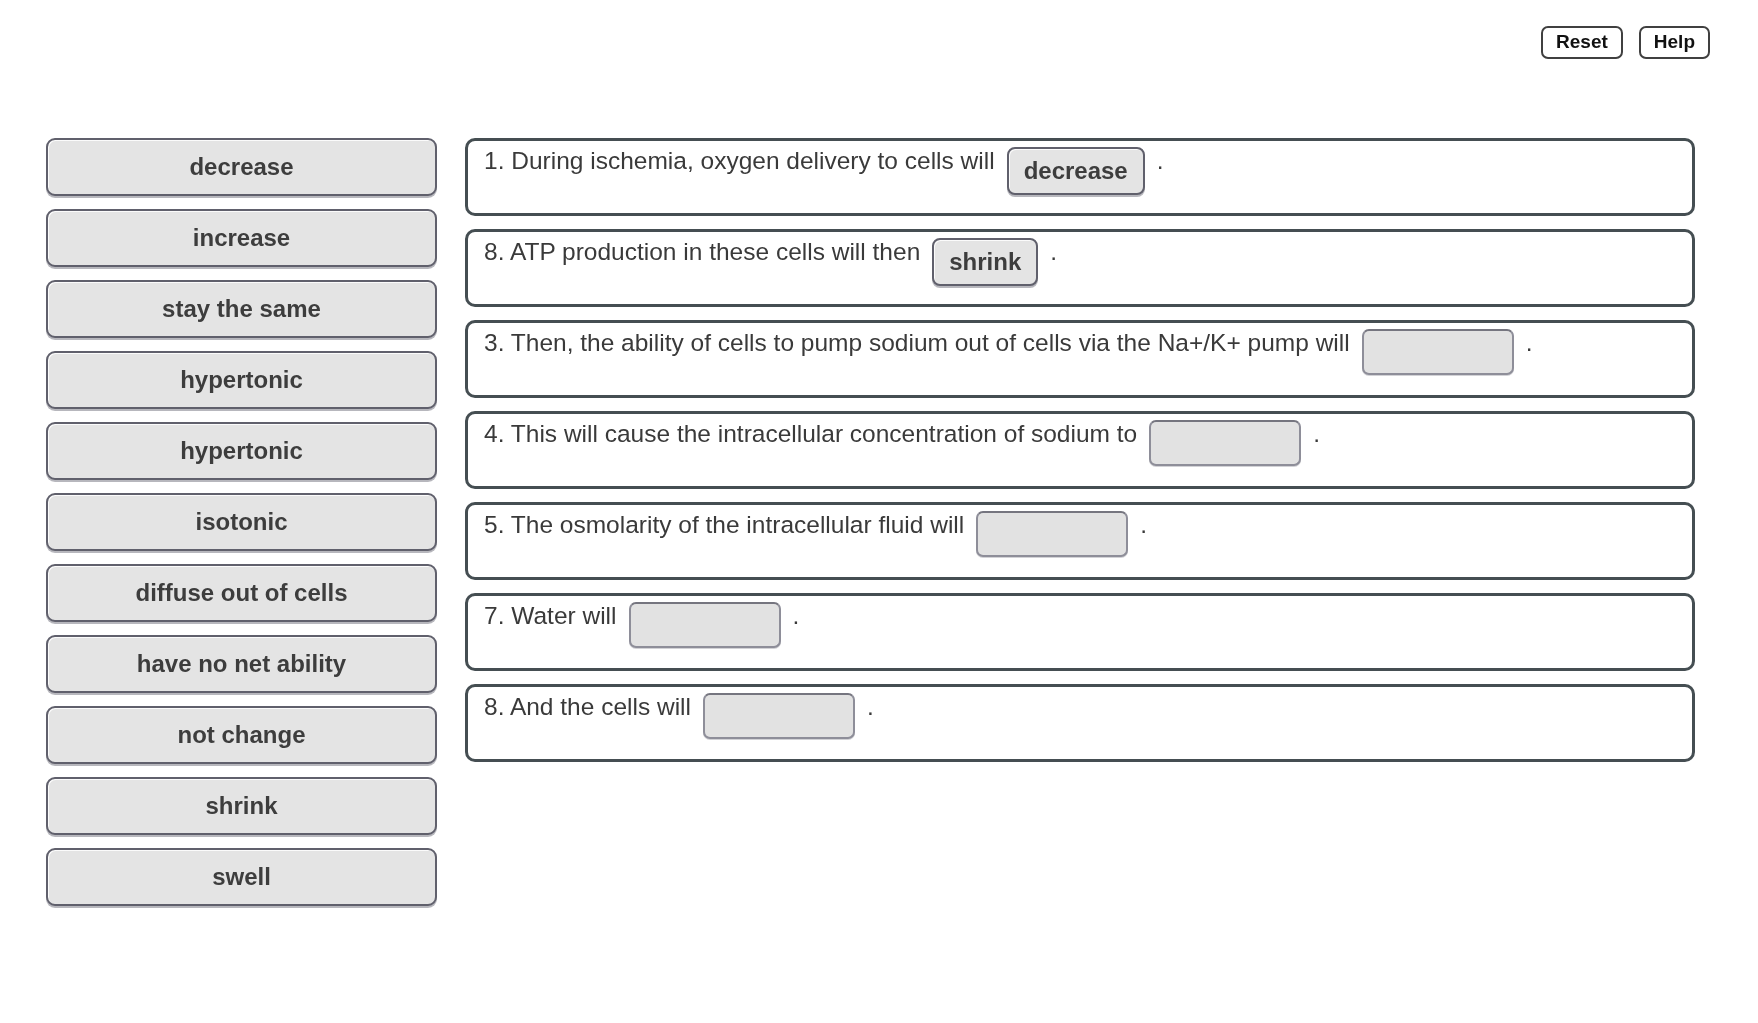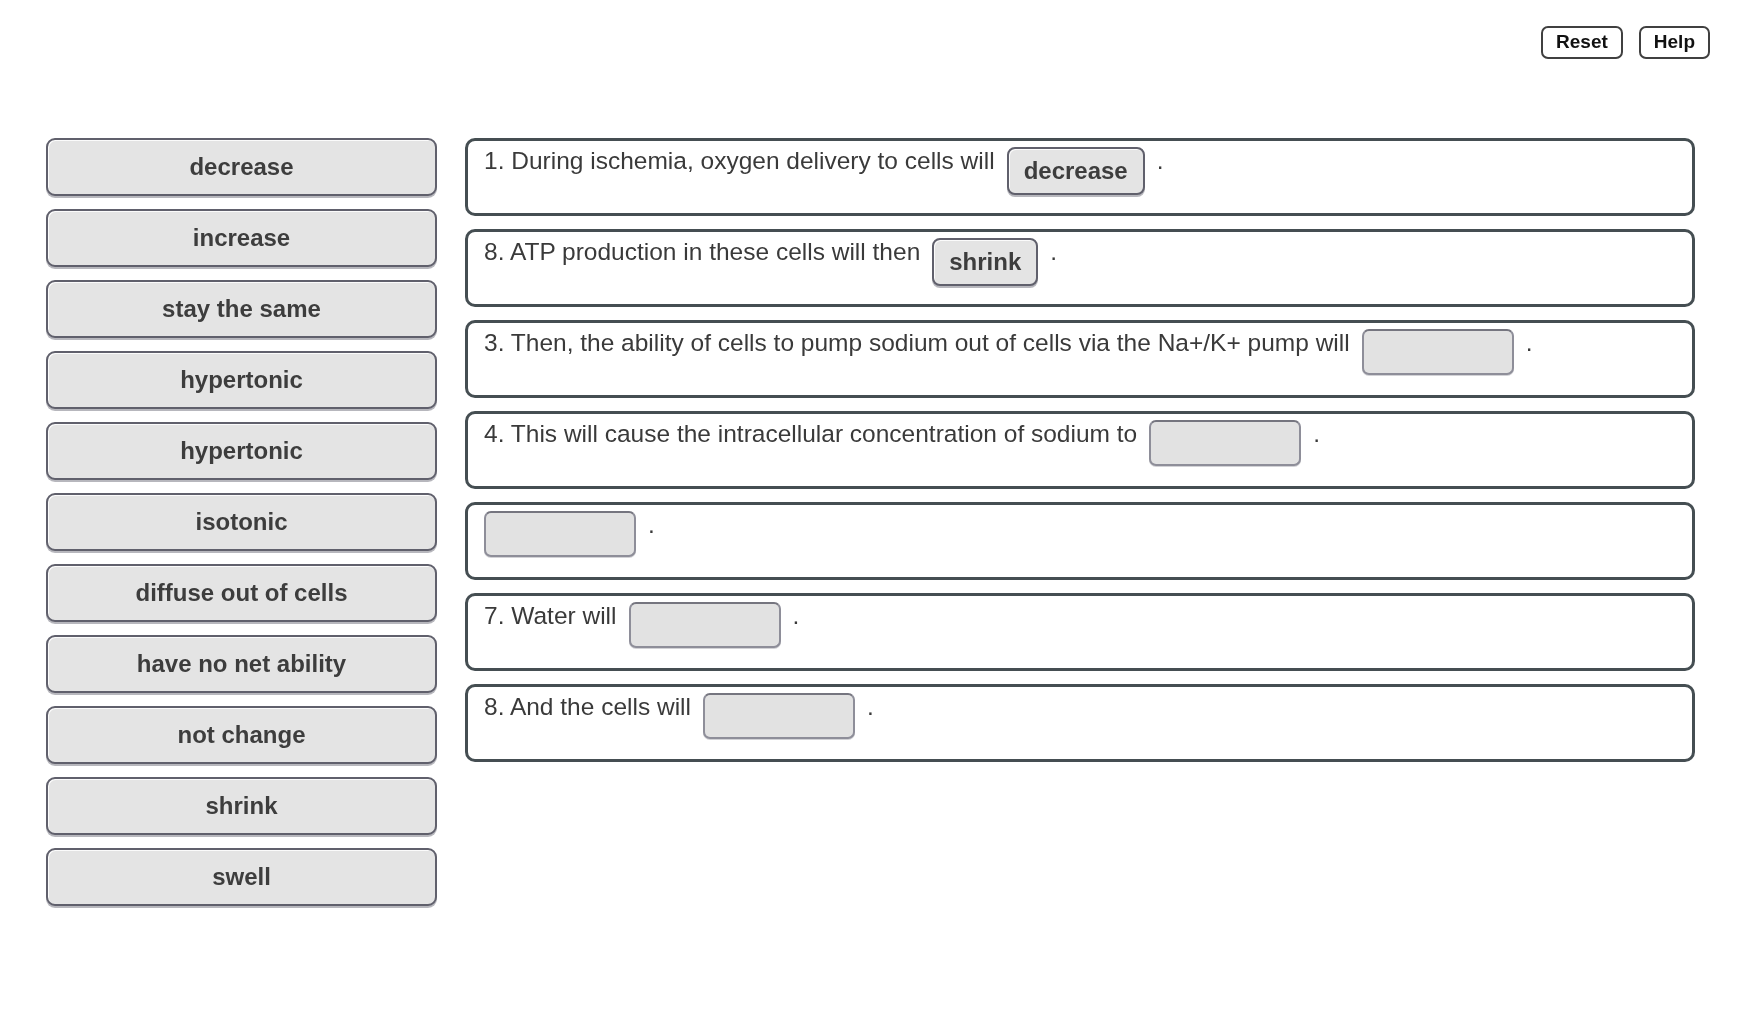--- a/index.html
+++ b/index.html
@@ -195,20 +195,21 @@
     <span class="post">.</span>
   </li>
 
   <li class="sentence">
     <span class="pre">4. This will cause the intracellular concentration of sodium to</span>
     <span class="blank"></span>
     <span class="post">.</span>
   </li>
 
   <li class="sentence">
+    <span class="pre">5. The osmolarity of the intracellular fluid will</span>
     <span class="blank"></span>
     <span class="post">.</span>
   </li>
 
 
   <li class="sentence">
     <span class="pre">7. Water will</span>
     <span class="blank"></span>
     <span class="post">.</span>
   </li>

